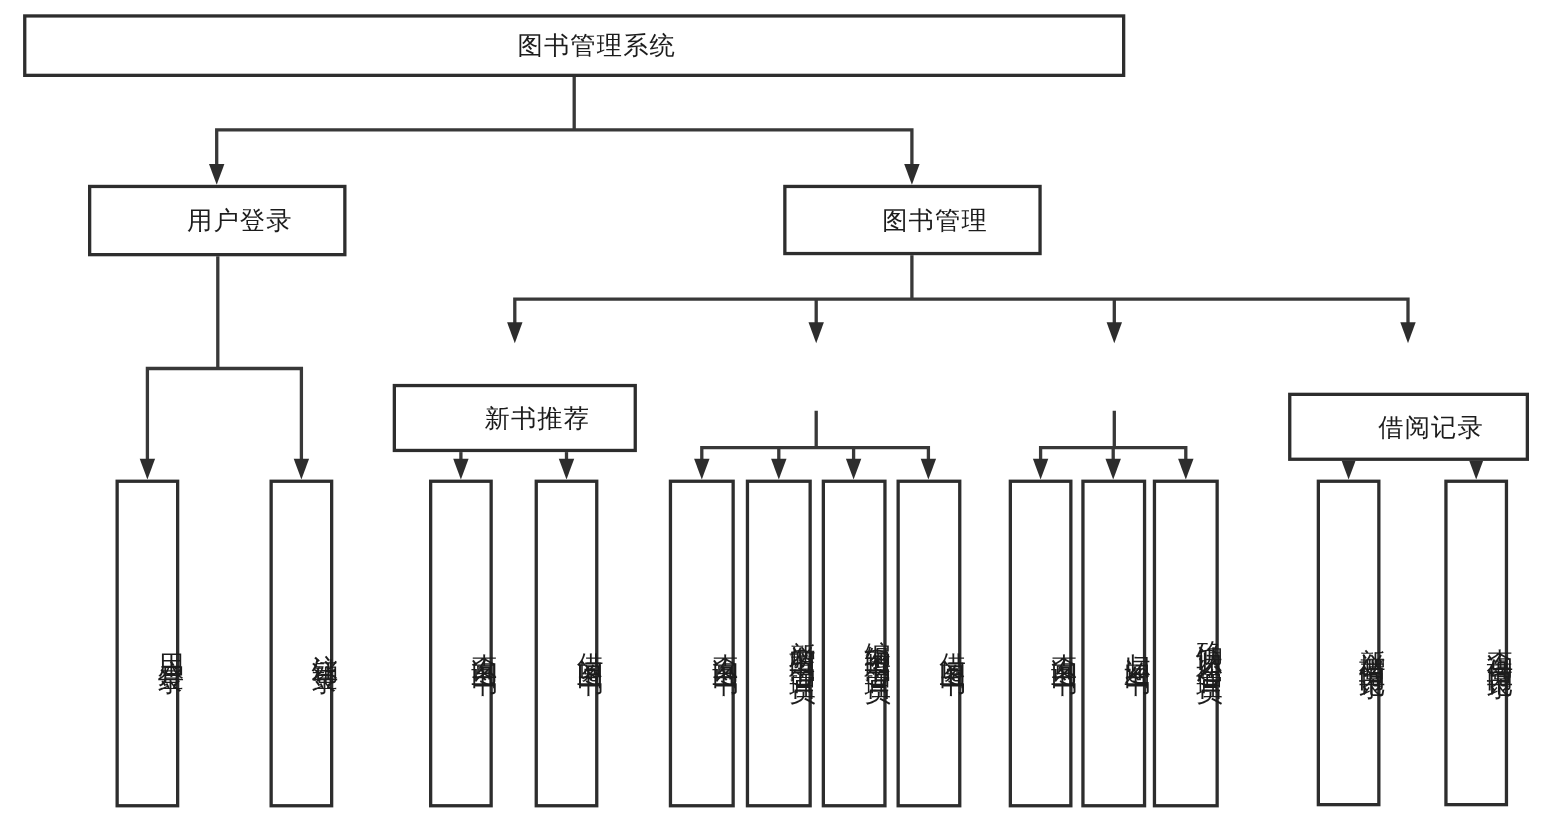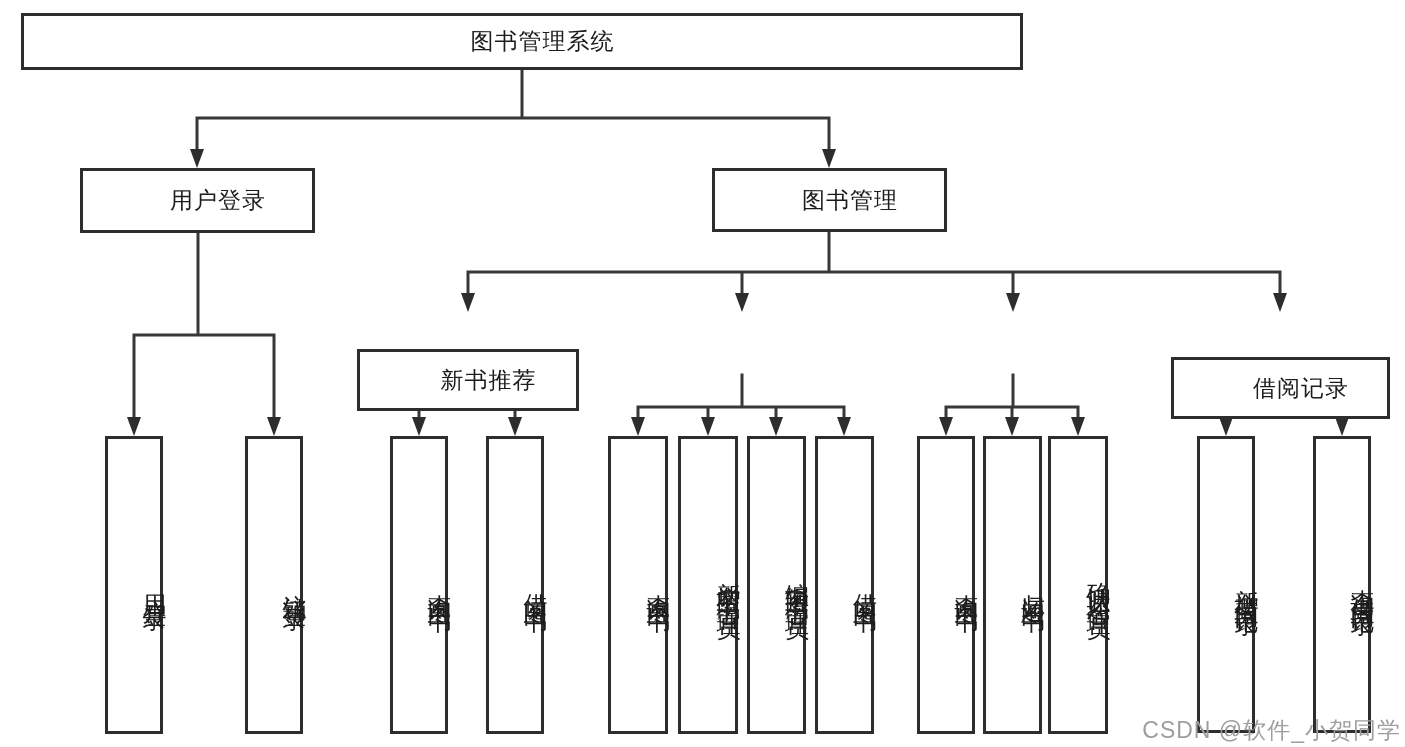--- a/index.html
+++ b/index.html
@@ -114,15 +114,14 @@
   <div class="box v-box" style="left:747px; top:436px; width:59px; height:298px;">编辑图书（管理员）</div>
   <div class="box v-box" style="left:815px; top:436px; width:59px; height:298px;">借阅图书</div>
 
   <div class="box v-box" style="left:917px; top:436px; width:58px; height:298px;">查询图书</div>
   <div class="box v-box" style="left:983px; top:436px; width:59px; height:298px;">归还图书</div>
   <div class="box v-box" style="left:1048px; top:436px; width:60px; height:298px;">确认归还（管理员）</div>
 
   <div class="box v-box" style="left:1197px; top:436px; width:58px; height:297px;">新增借阅记录</div>
   <div class="box v-box" style="left:1313px; top:436px; width:58px; height:297px;">查询借阅记录</div>
 
-  <div class="watermark">CSDN @软件_小贺同学</div>
 
 </div>
 
 </body></html>

